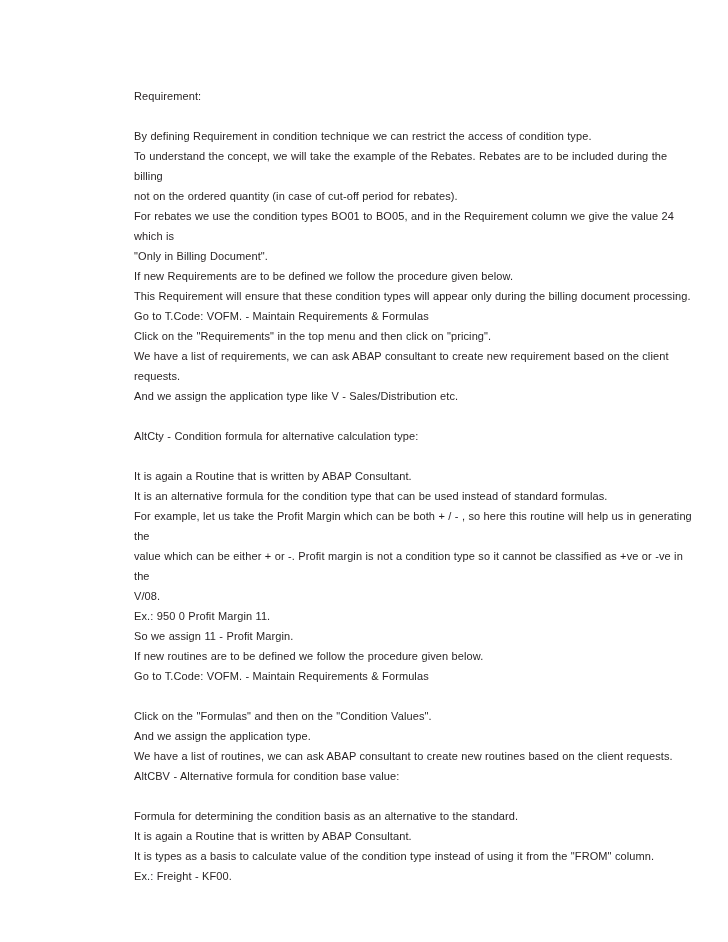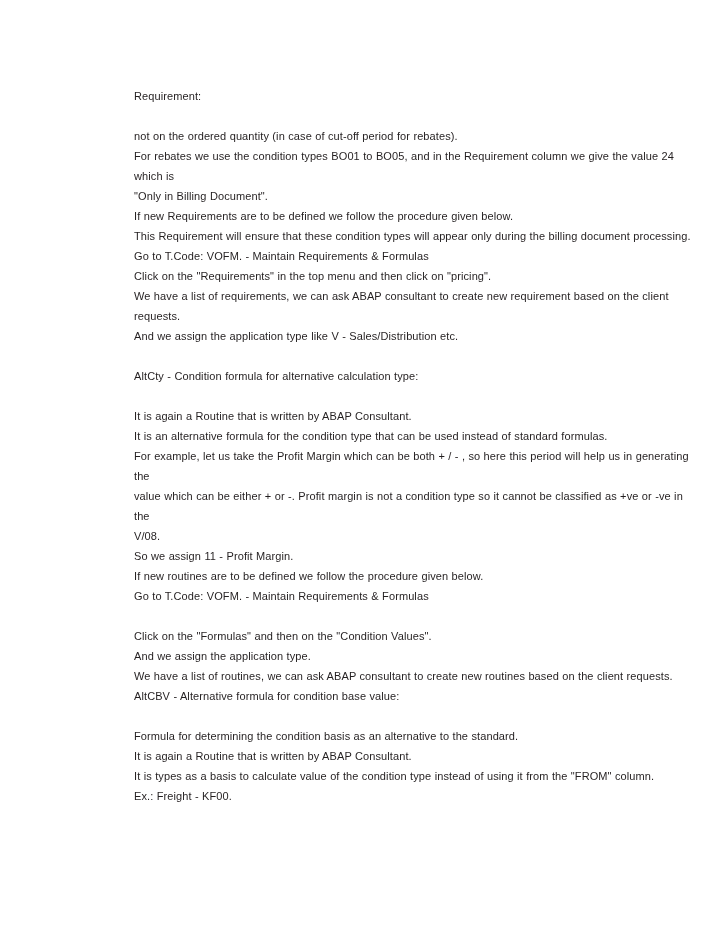--- a/index.html
+++ b/index.html
@@ -41,39 +41,42 @@
 </style>
 </head>
 <body>
 
 <div class="page">
   <div class="content">
 
     <p class="para">Requirement:</p>
     <div class="spacer-block"></div>
 
+    <p class="para">By defining Requirement in condition technique we can restrict the access of condition type.</p>
+    <p class="para">To understand the concept, we will take the example of the Rebates. Rebates are to be included during the billing</p>
     <p class="para">not on the ordered quantity (in case of cut-off period for rebates).</p>
     <p class="para">For rebates we use the condition types BO01 to BO05, and in the Requirement column we give the value 24 which is</p>
     <p class="para">"Only in Billing Document".</p>
     <p class="para">If new Requirements are to be defined we follow the procedure given below.</p>
     <p class="para">This Requirement will ensure that these condition types will appear only during the billing document processing.</p>
     <p class="para">Go to T.Code: VOFM. - Maintain Requirements &amp; Formulas</p>
     <p class="para">Click on the "Requirements" in the top menu and then click on "pricing".</p>
     <p class="para">We have a list of requirements, we can ask ABAP consultant to create new requirement based on the client requests.</p>
     <p class="para">And we assign the application type like V - Sales/Distribution etc.</p>
     <div class="spacer-block"></div>
 
     <p class="para">AltCty - Condition formula for alternative calculation type:</p>
     <div class="spacer-block"></div>
 
     <p class="para">It is again a Routine that is written by ABAP Consultant.</p>
     <p class="para">It is an alternative formula for the condition type that can be used instead of standard formulas.</p>
-    <p class="para">For example, let us take the Profit Margin which can be both + / - , so here this period will help us in generating the</p>
+    <p class="para">For example, let us take the Profit Margin which can be both + / - , so here this routine will help us in generating the</p>
     <p class="para">value which can be either + or -. Profit margin is not a condition type so it cannot be classified as +ve or -ve in the</p>
     <p class="para">V/08.</p>
+    <p class="para">Ex.: 950 0 Profit Margin 11.</p>
     <p class="para">So we assign 11 - Profit Margin.</p>
     <p class="para">If new routines are to be defined we follow the procedure given below.</p>
     <p class="para">Go to T.Code: VOFM. - Maintain Requirements &amp; Formulas</p>
     <div class="spacer-block"></div>
 
     <p class="para">Click on the "Formulas" and then on the "Condition Values".</p>
     <p class="para">And we assign the application type.</p>
     <p class="para">We have a list of routines, we can ask ABAP consultant to create new routines based on the client requests.</p>
     <p class="para">AltCBV - Alternative formula for condition base value:</p>
     <div class="spacer-block"></div>

